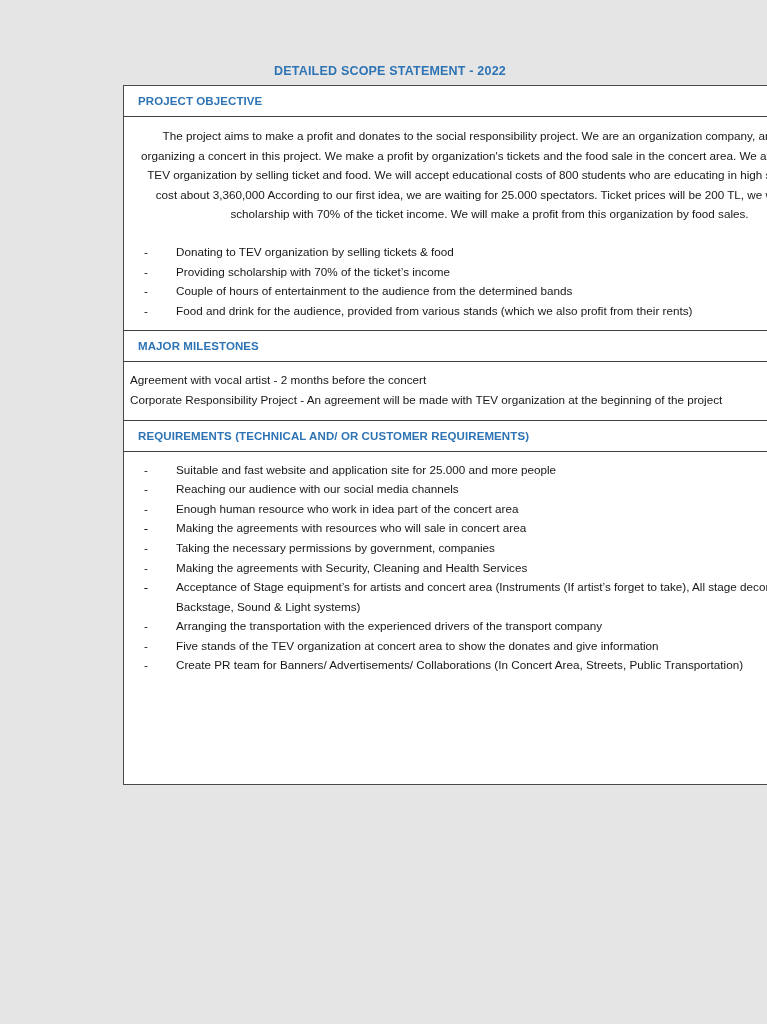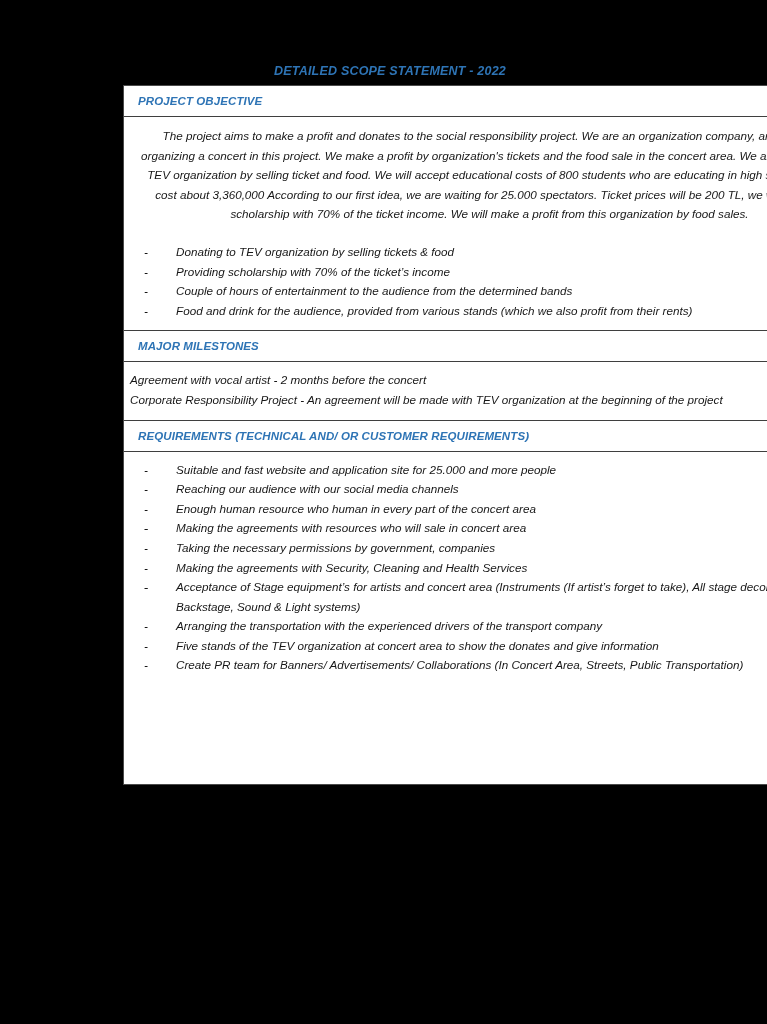--- a/index.html
+++ b/index.html
@@ -12,22 +12,21 @@
     height: 1024px;
     font-family: "Liberation Sans", sans-serif;
     color: #000000;
     overflow: hidden;
   }
 
   .page {
     position: relative;
     width: 767px;
     height: 1024px;
-    background: #000000;
-    font-style: italic;
+    background: #e5e5e5;
   }
 
   .doc-title {
     position: absolute;
     top: 64px;
     left: 83px;
     width: 614px;
     text-align: center;
     font-size: 12.5px;
     font-weight: bold;
@@ -138,21 +137,21 @@
         <li>Agreement with vocal artist - 2 months before the concert</li>
         <li>Corporate Responsibility Project - An agreement will be made with TEV organization at the beginning of the project</li>
       </ul>
     </div>
 
     <div class="section-header">REQUIREMENTS (TECHNICAL AND/ OR CUSTOMER REQUIREMENTS)</div>
     <div class="section-body body-requirements">
       <ul class="dash-list">
         <li><span class="dash">-</span><span>Suitable and fast website and application site for 25.000 and more people</span></li>
         <li><span class="dash">-</span><span>Reaching our audience with our social media channels</span></li>
-        <li><span class="dash">-</span><span>Enough human resource who human in every part of the concert area</span></li>
+        <li><span class="dash">-</span><span>Enough human resource who work in idea part of the concert area</span></li>
         <li><span class="dash">-</span></li>
         <li><span class="dash">-</span><span>Making the agreements with resources who will sale in concert area</span></li>
         <li><span class="dash">-</span><span>Taking the necessary permissions by government, companies</span></li>
         <li><span class="dash">-</span><span>Making the agreements with Security, Cleaning and Health Services</span></li>
         <li><span class="dash">-</span></li>
         <li><span class="dash">-</span><span>Acceptance of Stage equipment’s for artists and concert area (Instruments (If artist’s forget to take), All stage decoration, Backstage, Sound &amp; Light systems)</span></li>
         <li><span class="dash">-</span><span>Arranging the transportation with the experienced drivers of the transport company</span></li>
         <li><span class="dash">-</span><span>Five stands of the TEV organization at concert area to show the donates and give information</span></li>
         <li><span class="dash">-</span><span>Create PR team for Banners/ Advertisements/ Collaborations (In Concert Area, Streets, Public Transportation)</span></li>
       </ul>

